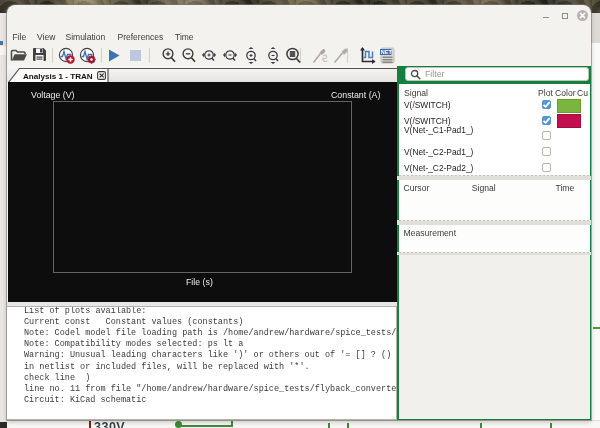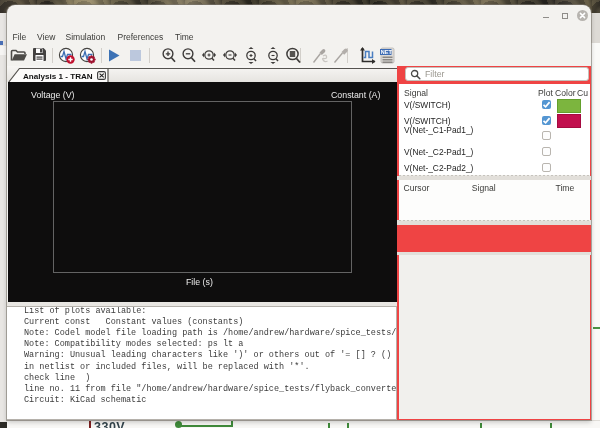--- a/index.html
+++ b/index.html
@@ -38,21 +38,21 @@
 #plot .vlab{position:absolute;left:23px;top:8px;color:#ececec;font-size:8.8px}
 #plot .clab{position:absolute;left:323px;top:8px;color:#ececec;font-size:8.8px}
 #plot .frame{position:absolute;left:45px;top:19px;width:297px;height:170px;border:1px solid #636363}
 #plot .tlab{position:absolute;left:178px;top:195px;color:#ececec;font-size:8.8px}
 #sash1{position:absolute;left:0;top:297px;width:391px;height:4px;background:#e8e6e2}
 
 #console{position:absolute;left:0;top:301px;width:390px;height:114px;background:#fff;border-top:1px solid #b5b1ab;border-right:1px solid #b5b1ab;border-bottom:1px solid #b5b1ab;
 font-family:"Liberation Mono",monospace;font-size:8.5px;color:#3c3c3c;line-height:11.2px;white-space:pre;overflow:hidden;padding-left:17px;box-sizing:border-box}
 #console i{font-style:normal;display:block;margin-top:-1.4px}
 
-#rpanel{position:absolute;left:390px;top:61px;width:194px;height:354px;background:#ef4444}
+#rpanel{position:absolute;left:390px;top:61px;width:194px;height:354px;background:#15803d}
 .gap{position:absolute;left:0;width:194px;background:#e2dfda}
 #filterbox{position:absolute;left:8px;top:1px;width:184px;height:14px;background:#fff;border:1px solid #c4c1bb;border-radius:3px;box-sizing:border-box}
 #filterbox span{position:absolute;left:19px;top:1px;color:#9a978f;font-size:8.8px}
 #siglist{position:absolute;left:2px;top:18px;width:191px;height:92px;background:#fff}
 .hdr{position:absolute;font-size:8.6px;color:#3b3b39}
 .sig{position:absolute;left:5px;font-size:8.4px;color:#232323}
 .cb{position:absolute;left:143px;width:9px;height:9px;border-radius:2px;box-sizing:border-box}
 .cb.on{background:#5496d2}
 .cb.off{background:#fdfdfd;border:1px solid #b9b5af}
 .sw{position:absolute;left:158px;width:24px;height:14px;box-sizing:border-box}
@@ -269,15 +269,19 @@
       <div class="sw" style="top:14.5px;background:#7cb53e;border:1px solid #63a02c"></div>
       <div class="sw" style="top:29.5px;background:#c2104e;border:1px solid #a50b40"></div>
       <div class="dotline" style="top:91px"></div>
     </div>
     <div id="cursec">
       <div class="hdr" style="left:4.5px;top:2.5px">Cursor</div>
       <div class="hdr" style="left:72.8px;top:2.5px">Signal</div>
       <div class="hdr" style="left:156.5px;top:2.5px">Time</div>
       <div class="dotline" style="top:40px"></div>
     </div>
+    <div id="meassec">
+      <div class="hdr" style="left:4.5px;top:3px">Measurement</div>
+      <div class="dotline" style="top:27px"></div>
+    </div>
     <div id="botsec"></div>
   </div>
 </div>
 
 </body></html>

